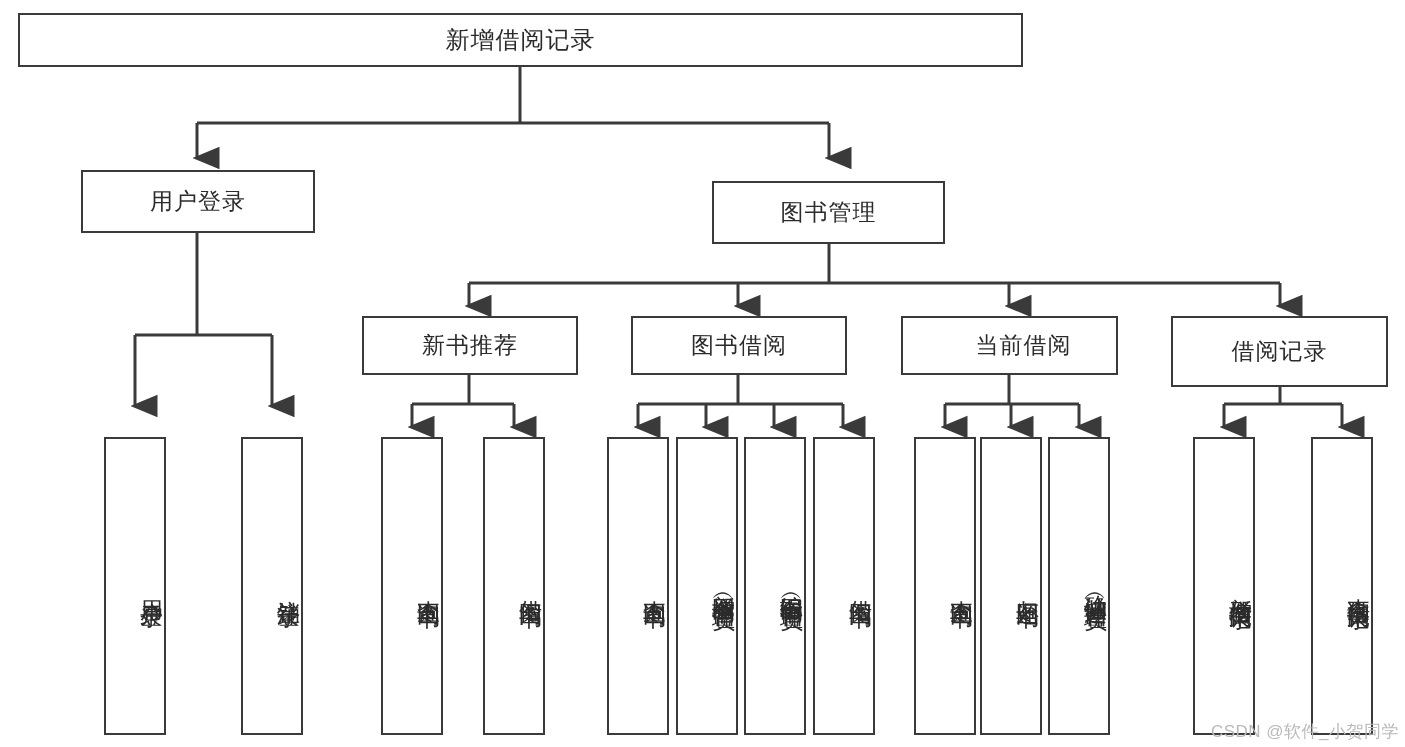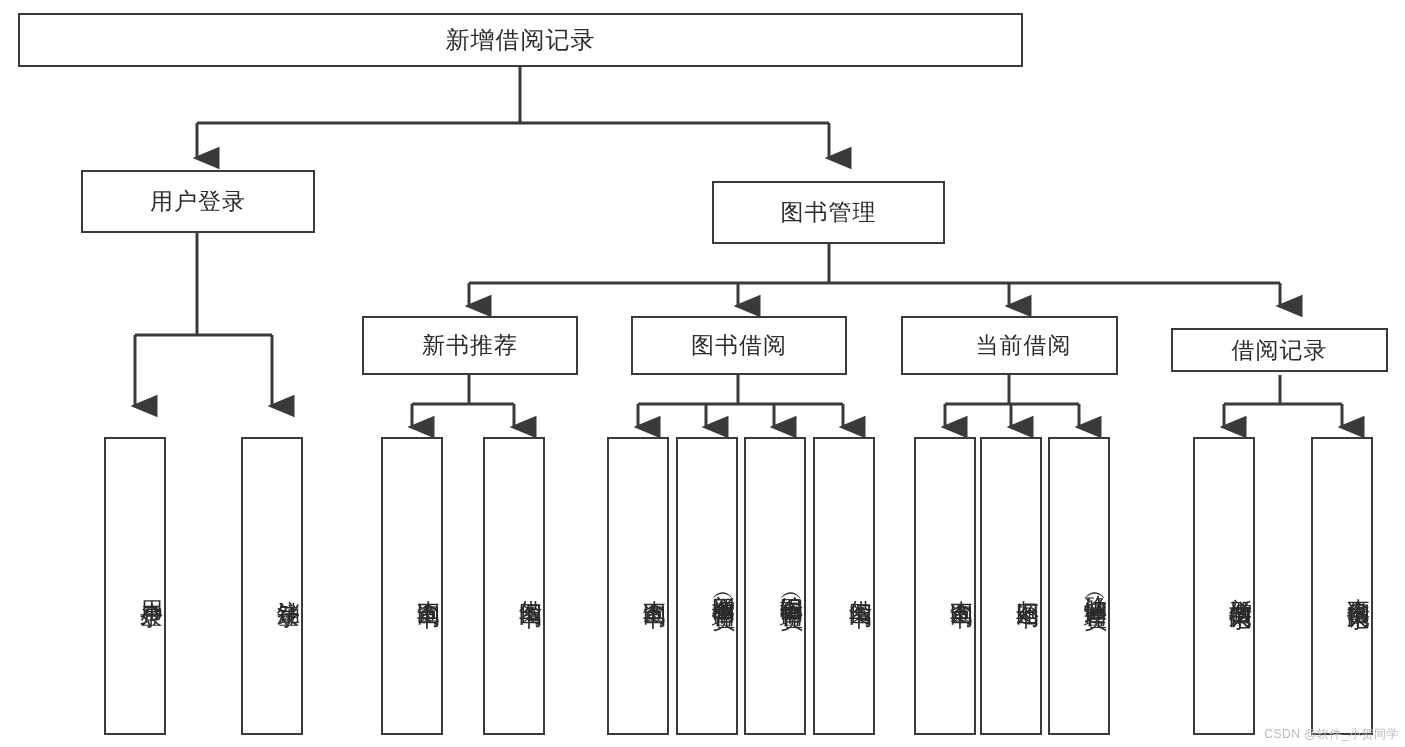--- a/index.html
+++ b/index.html
@@ -56,21 +56,21 @@
     display: block;
     white-space: nowrap;
   }
   .node.root {
     font-size: 24px;
   }
   #watermark {
     position: absolute;
     right: 6px;
     bottom: 4px;
-    font-size: 12px;
+    font-size: 17px;
     color: #b9b9b9;
     letter-spacing: 0.5px;
     white-space: nowrap;
   }
 </style>
 </head>
 <body>
 
 <div id="canvas">
 
@@ -138,21 +138,21 @@
 
   <div class="node h" style="left:362px; top:316px; width:216px; height:59px;">
     <span>新书推荐</span>
   </div>
   <div class="node h" style="left:631px; top:316px; width:216px; height:59px;">
     <span>图书借阅</span>
   </div>
   <div class="node h" style="left:901px; top:316px; width:217px; height:59px;padding-left:28px;">
     <span>当前借阅</span>
   </div>
-  <div class="node h" style="left:1171px; top:328px; width:217px; height:44px;">
+  <div class="node h" style="left:1171px; top:316px; width:217px; height:71px;">
     <span>借阅记录</span>
   </div>
 
   <div class="node v" style="left:104px; top:437px; width:62px; height:298px;">
     <span>用户登录</span>
   </div>
   <div class="node v" style="left:241px; top:437px; width:62px; height:298px;">
     <span>注销登录</span>
   </div>
 

